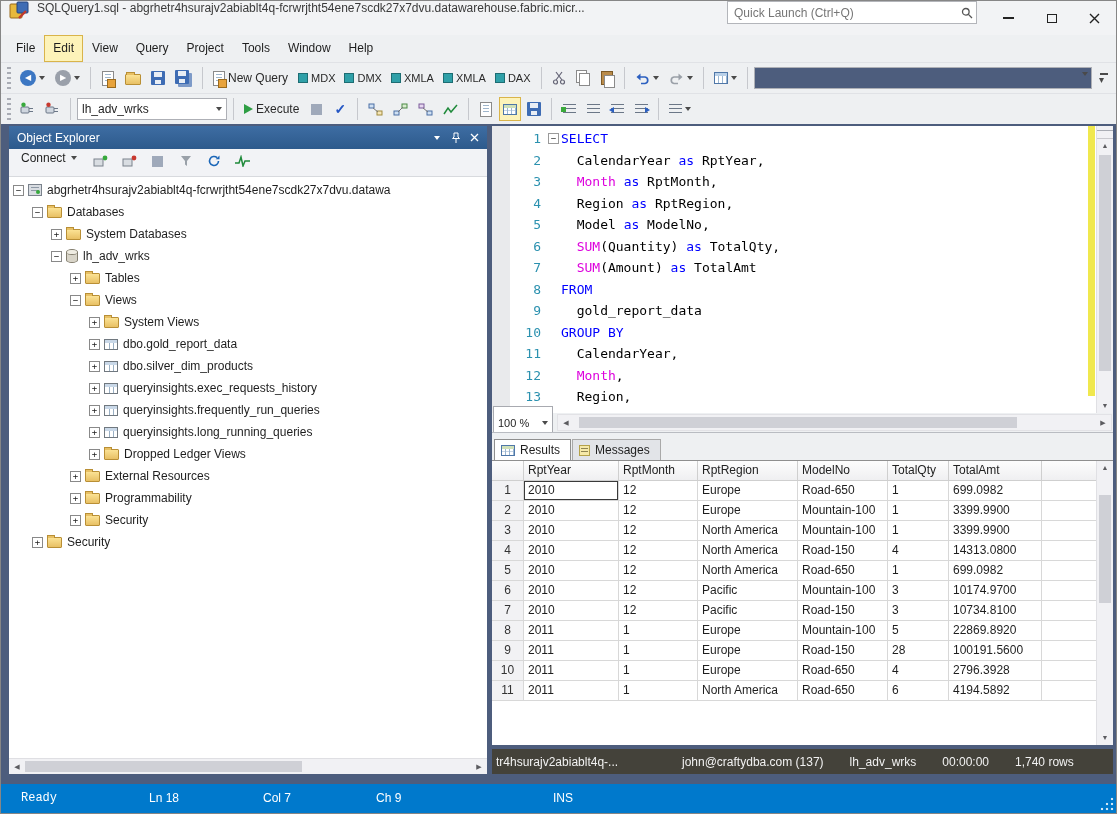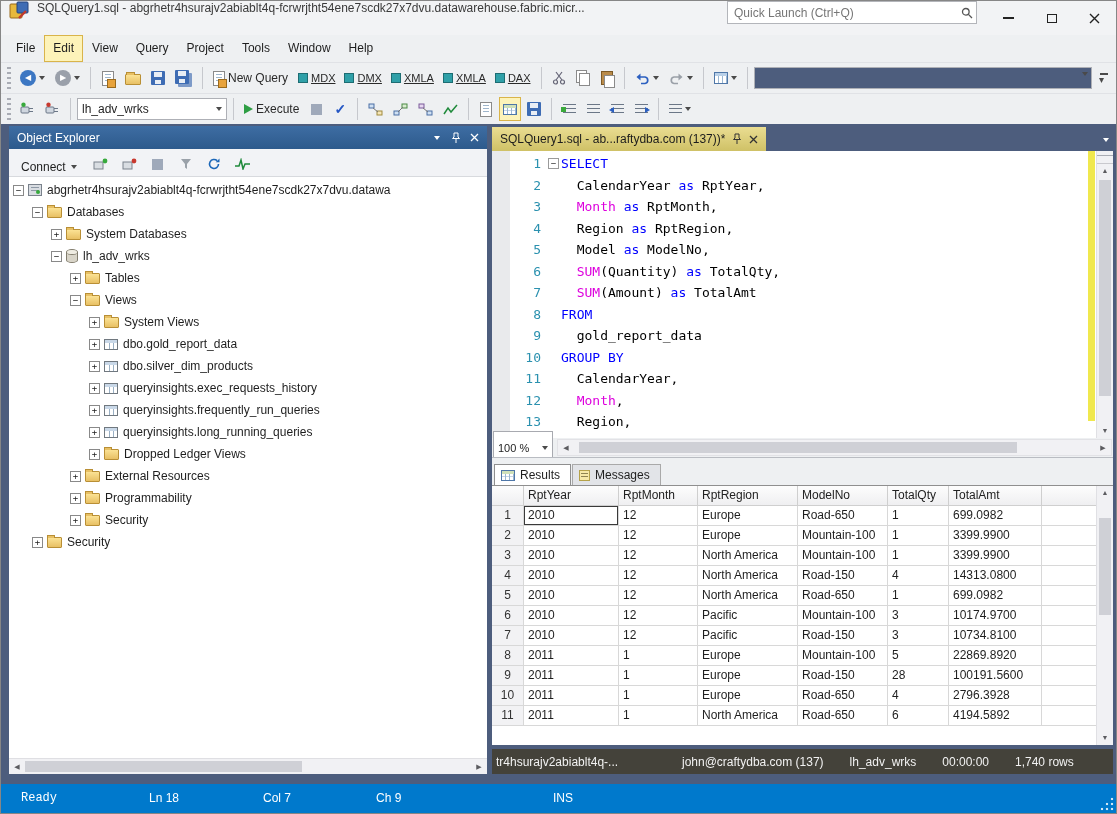--- a/index.html
+++ b/index.html
@@ -28,21 +28,21 @@
 
   
   .toolbar{height:31px;display:flex;align-items:center;gap:2px;padding-left:3px;background:#eef0f2;
     border-top:1px solid #e0e2e6;flex:0 0 auto;}
   .grip{width:4px;height:22px;margin:0 3px;background:repeating-linear-gradient(180deg,#a9acb4 0 2px,transparent 2px 5px);}
   .tb-sep{width:1px;height:22px;background:#c6c8cd;margin:0 4px;flex:0 0 auto;}
   .tb-btn{height:24px;min-width:22px;display:flex;align-items:center;justify-content:center;gap:3px;padding:0 3px;border:1px solid transparent;}
   .tb-btn.pressed{background:#fdf3b9;border-color:#d9b44a;}
   .tb-label{font-size:12px;color:#2a2a2a;white-space:nowrap;}
   .dt-group{display:flex;align-items:center;gap:1px;}
-  .dt-group .tb-label{font-size:11px;text-decoration:underline;}
+  .dt-group .tb-label{font-size:11px;}
   .caret{width:0;height:0;border-left:3.5px solid transparent;border-right:3.5px solid transparent;border-top:4px solid #4a4a4a;display:inline-block;}
   .caret.white{border-top-color:#fff;}
   .tb-combo{height:22px;background:#fff;border:1px solid #aeb0b6;display:flex;align-items:center;padding:0 4px;gap:4px;}
   .tb-combo .combo-text{flex:1;white-space:nowrap;overflow:hidden;}
   .tb-combo.main{width:232px;margin-left:auto;}
   .tb-combo.db{width:150px;}
   .ic{display:inline-block;position:relative;flex:0 0 auto;}
   .ic-back,.ic-fwd{width:16px;height:16px;border-radius:50%;background:#3c77c3;}
   .ic-back::before{content:"◀";position:absolute;inset:0;color:#fff;font-size:8px;line-height:16px;text-align:center;}
   .ic-fwd{background:#9aa0aa;}
@@ -85,21 +85,21 @@
 
   
   .main{flex:1;display:flex;gap:5px;padding:2px 3px 10px 8px;background:#4d5d7d;min-height:0;}
 
   
   .oe{width:478px;display:flex;flex-direction:column;min-height:0;flex:0 0 auto;}
   .oe-header{height:23px;background:linear-gradient(#3e6da3,#2d5a8c);color:#fff;display:flex;align-items:center;padding:0 4px 0 8px;flex:0 0 auto;}
   .oe-title{flex:1;}
   .oeh-btns{display:flex;align-items:center;gap:2px;}
   .oeh-btn{width:17px;height:17px;display:flex;align-items:center;justify-content:center;color:#fff;}
-  .oe-toolbar{height:28px;background:#f2f3f6;display:flex;align-items:flex-end;gap:6px;padding:0 6px;border-bottom:1px solid #d8dade;flex:0 0 auto;}
+  .oe-toolbar{height:28px;background:#f2f3f6;display:flex;align-items:flex-start;gap:6px;padding:0 6px;border-bottom:1px solid #d8dade;flex:0 0 auto;}
   .oe-connect{display:flex;align-items:center;gap:5px;padding:2px 6px;}
   .oe-tree{flex:1;background:#fff;overflow:hidden;padding-top:2px;position:relative;}
   .tree-row{height:22px;display:flex;align-items:center;white-space:nowrap;}
   .exp{width:11px;height:11px;border:1px solid #898989;background:#fff;font:9px/9px "DejaVu Sans Mono",monospace;color:#222;text-align:center;margin-right:4px;flex:0 0 auto;}
   .tico{margin-right:5px;flex:0 0 auto;position:relative;display:inline-block;}
   .t-folder{width:15px;height:11px;background:linear-gradient(#fbe294,#e8c064);border:1px solid #b98f35;border-radius:1px;}
   .t-folder::before{content:"";position:absolute;top:-3px;left:-1px;width:6px;height:2px;background:#e8c064;border:1px solid #b98f35;border-bottom:none;}
   .t-server{width:14px;height:12px;background:#d9dde2;border:1px solid #7a828c;}
   .t-server::before{content:"";position:absolute;top:2px;left:2px;right:2px;height:4px;background:repeating-linear-gradient(180deg,#8e99a6 0 1px,transparent 1px 3px);}
   .t-server::after{content:"";position:absolute;right:1px;bottom:1px;width:4px;height:4px;border-radius:50%;background:#37a93c;}
@@ -555,37 +555,20 @@
       <div class="oe-hscroll">
         <span class="hs-arrow">◀</span>
         <span class="hs-track">
             <span class="hs-thumb" style="left:0;width:62%"></span>
           </span>
         <span class="hs-arrow">▶</span>
       </div>
     </div>
 
     <div class="ed-col">
-      <div class="doc-tabbar">
-        <div class="doc-tab">
-          <span class="tab-title">SQLQuery1.sql - ab...raftydba.com (137))*</span>
-          <span class="tab-ic">
-            <svg width="10" height="12" viewBox="0 0 10 12">
-                <path d="M3 1 h4 v4 l1.5 1.5 h-7 L3 5 Z" fill="none" stroke="#333"></path>
-                <line x1="5" y1="6.8" x2="5" y2="11" stroke="#333"></line>
-              </svg>
-          </span>
-          <span class="tab-ic">
-            <svg width="9" height="9" viewBox="0 0 9 9">
-                <path d="M1 1 L8 8 M8 1 L1 8" stroke="#333" stroke-width="1.3"></path>
-              </svg>
-          </span>
-        </div>
-        <span class="tabbar-caret"><span class="caret white"></span></span>
-      </div>
 
       <div class="editor">
         <div class="icon-margin"></div>
         <div class="line-numbers">
             <div class="ln">1</div>
             <div class="ln">2</div>
             <div class="ln">3</div>
             <div class="ln">4</div>
             <div class="ln">5</div>
             <div class="ln">6</div>

